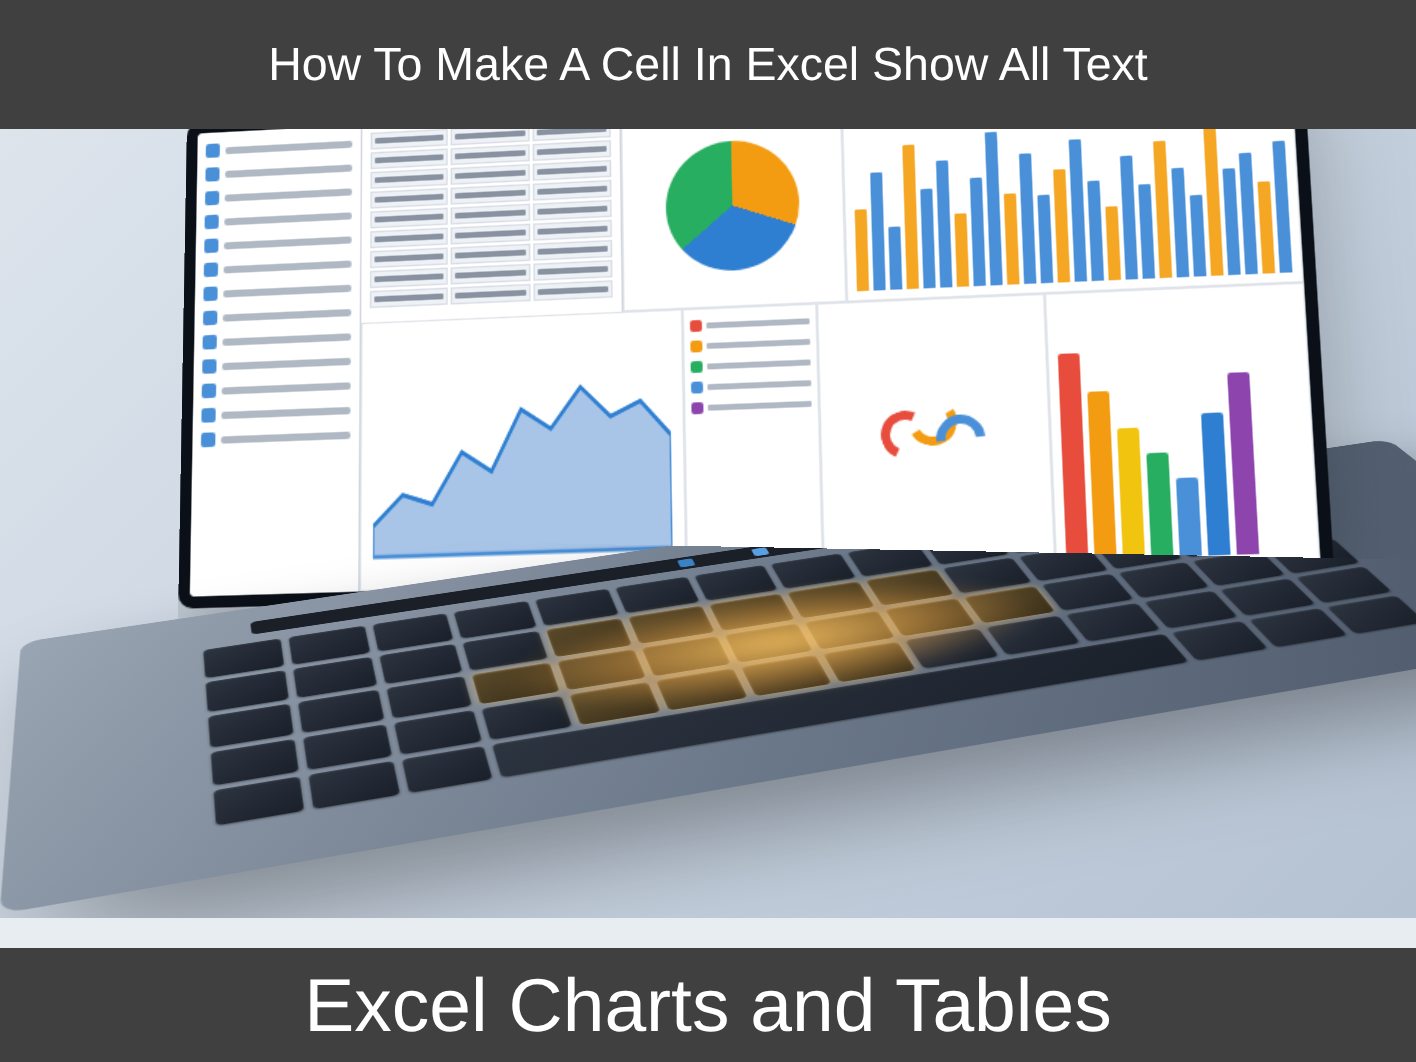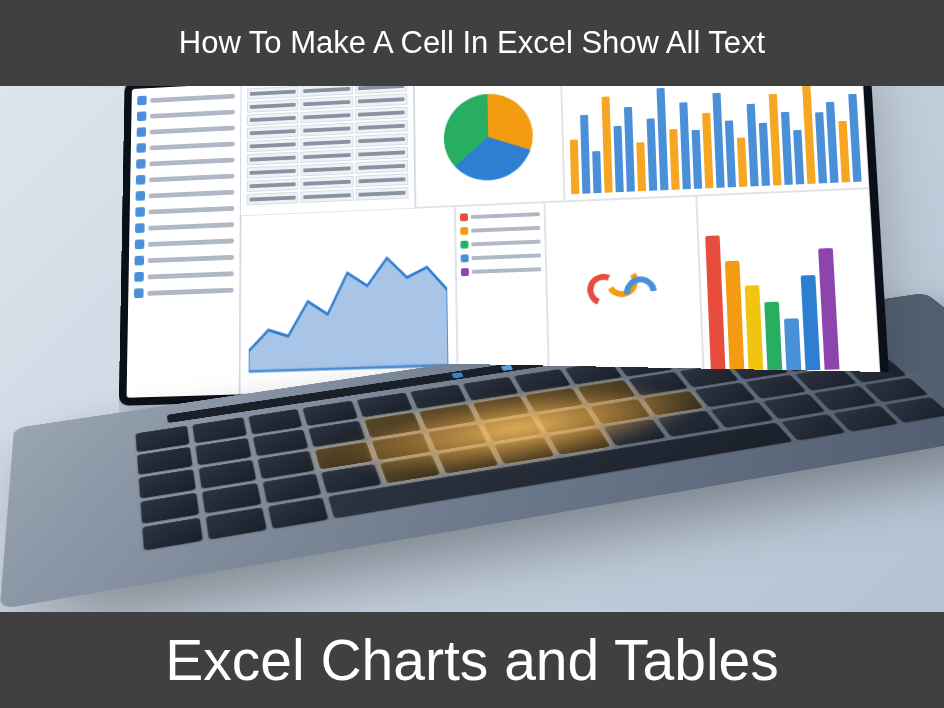--- a/index.html
+++ b/index.html
@@ -1,19 +1,19 @@
 <!DOCTYPE html>
 <html><head>
 <meta charset="utf-8">
 <style>
 * { margin: 0; padding: 0; box-sizing: border-box; }
 body { width: 944px; height: 708px; background: #e8edf2; font-family: 'Segoe UI', Arial, sans-serif; overflow: hidden; position: relative; }
 .banner { width: 100%; background: #404040; color: #fff; display: flex; align-items: center; justify-content: center; font-weight: 400; }
 .top-banner { height: 86px; font-size: 31px; }
-.bottom-banner { height: 96px; font-size: 57px; position: absolute; bottom: 0; left: 0; }
+.bottom-banner { height: 76px; font-size: 50px; position: absolute; bottom: 0; left: 0; }
 .scene { position: absolute; top: 86px; left: 0; width: 944px; height: 526px; background: linear-gradient(135deg, #dde4ec 0%, #c8d3e0 50%, #b5c2d2 100%); overflow: hidden; }
 .laptop { position: absolute; top: -30px; left: 30px; width: 880px; height: 600px; perspective: 1400px; transform-style: preserve-3d; }
 .screen-frame { position: absolute; top: 0; left: 80px; width: 760px; height: 340px; background: #0a0f18; border-radius: 10px; transform: rotateX(8deg) rotateY(-6deg) rotateZ(-1deg); box-shadow: 0 20px 60px rgba(0,0,0,0.25); overflow: hidden; }
 .screen { position: absolute; top: 8px; left: 8px; right: 8px; bottom: 8px; background: #f4f6fa; border-radius: 4px; display: flex; overflow: hidden; }
 .sidebar { width: 120px; background: #fff; border-right: 1px solid #d0d6de; padding: 6px 4px; display: flex; flex-direction: column; gap: 3px; }
 .side-row { height: 14px; display: flex; align-items: center; gap: 4px; padding: 0 2px; }
 .side-icon { width: 10px; height: 10px; background: #4a90d9; border-radius: 2px; flex-shrink: 0; }
 .side-text { flex: 1; height: 5px; background: #b0b8c4; border-radius: 2px; }
 .main-area { flex: 1; display: flex; flex-direction: column; }
 .top-row { display: flex; height: 140px; }

